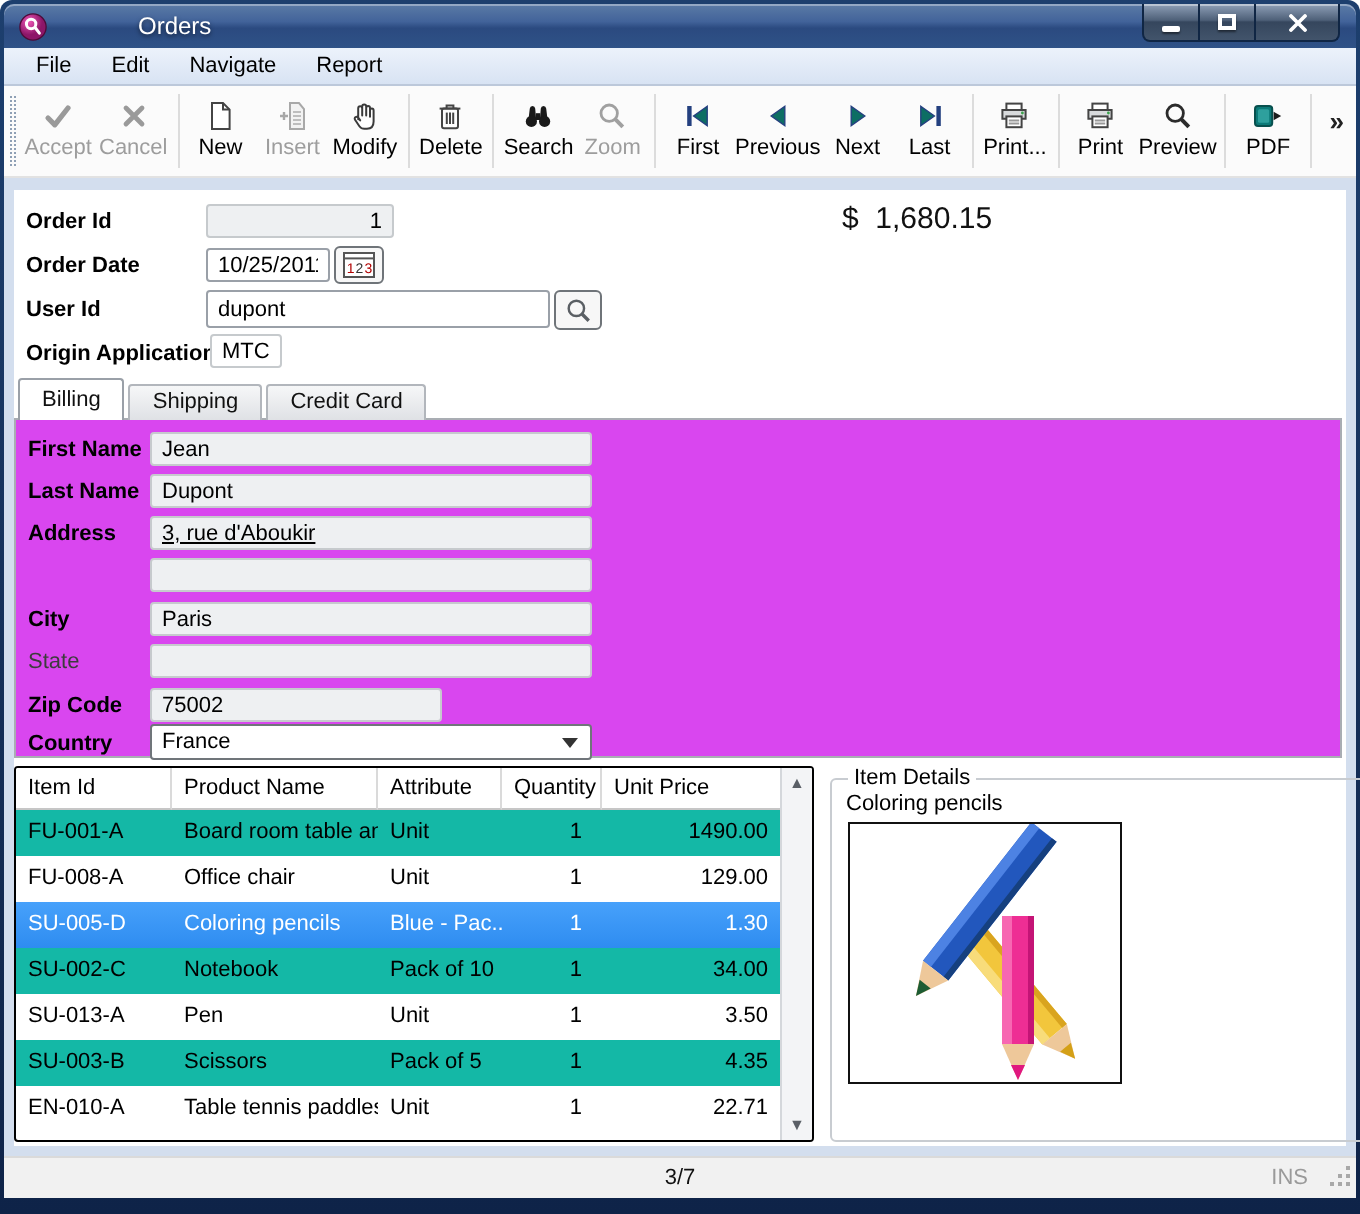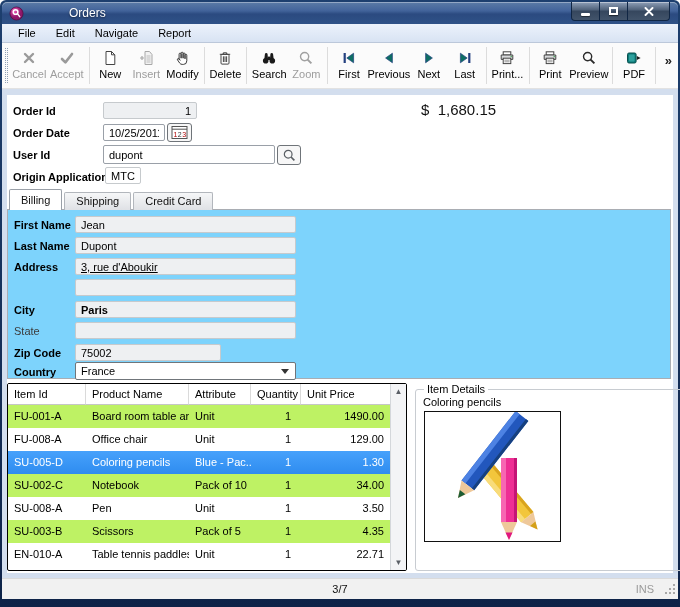--- a/index.html
+++ b/index.html
@@ -77,32 +77,32 @@
   
   .tabstrip{position:absolute;left:2px;top:94px;display:flex;align-items:flex-end;height:21px;z-index:2;}
   .tab{
     background:linear-gradient(#f6f7f8,#dfe1e5);
     border:1px solid #b2b6bc;border-bottom:none;border-radius:2px 2px 0 0;
     padding:2px 11px 2px;height:18px;margin-right:2px;color:#111;
   }
   .tab.active{background:#fff;border-color:#9aa0a8;height:21px;padding-top:4px;}
   .tabpanel{
     position:absolute;left:0;top:114px;width:664px;height:170px;
-    border:1px solid #a9adb3;background:#7dd3fc;
+    border:1px solid #a9adb3;background:#d946ef;
   }
   
   .table-wrap{
     position:absolute;left:0;top:288px;width:400px;height:188px;
     border:1px solid #000000;border-radius:2px;background:#fff;overflow:hidden;
   }
   .thead,.trow{display:grid;grid-template-columns:78px 103px 62px 50px 89px;}
   .thead{height:21px;line-height:20px;background:#fff;}
   .thead .hcell{border-right:1px solid #dadada;border-bottom:1px solid #c6c6c6;padding-left:6px;white-space:nowrap;overflow:hidden;}
   .trow{height:23px;line-height:23px;}
-  .trow.shade{background:#bef264;}
+  .trow.shade{background:#14b8a6;}
   .trow.selected{background:linear-gradient(#47a1fb,#2e8cf0);color:#fff;}
   .cell{padding-left:6px;white-space:nowrap;overflow:hidden;}
   .cell.num{text-align:right;padding-right:10px;padding-left:0;}
   .cell.price{text-align:right;padding-right:6px;padding-left:0;}
   .vscroll{
     position:absolute;right:0;top:0;bottom:0;width:16px;
     background:#f3f4f6;border-left:1px solid #d4d7db;
     display:flex;flex-direction:column;justify-content:space-between;
   }
   .sarrow{height:15px;display:flex;align-items:center;justify-content:center;font-size:8px;color:#5a5f66;}
@@ -164,32 +164,32 @@
     <span class="menu-item">Navigate</span>
     <span class="menu-item">Report</span>
   </div>
 
   <div class="toolbar">
     <div class="tool-grip"></div>
 
     <div class="tbtn disabled">
       <span class="ticon">
         <svg width="16" height="16" viewBox="0 0 16 16">
+            <path d="M3 9 l3.4 3.4 L13 4" stroke="#9a9a9a" stroke-width="2.6" fill="none" stroke-linecap="round" stroke-linejoin="round"></path>
+          </svg>
+      </span>
+      <span class="tlabel">Accept</span>
+    </div>
+    <div class="tbtn disabled">
+      <span class="ticon">
+        <svg width="16" height="16" viewBox="0 0 16 16">
             <path d="M4 4 L12 12 M12 4 L4 12" stroke="#9a9a9a" stroke-width="2.4" stroke-linecap="round"></path>
           </svg>
       </span>
       <span class="tlabel">Cancel</span>
-    </div>
-    <div class="tbtn disabled">
-      <span class="ticon">
-        <svg width="16" height="16" viewBox="0 0 16 16">
-            <path d="M3 9 l3.4 3.4 L13 4" stroke="#9a9a9a" stroke-width="2.6" fill="none" stroke-linecap="round" stroke-linejoin="round"></path>
-          </svg>
-      </span>
-      <span class="tlabel">Accept</span>
     </div>
     <div class="tsep"></div>
 
     <div class="tbtn">
       <span class="ticon">
         <svg width="16" height="16" viewBox="0 0 16 16">
             <path d="M4 1.5 h5.5 L12.8 4.8 V14.5 H4 Z" fill="#fff" stroke="#444"></path>
             <path d="M9.5 1.5 V4.8 H12.8" fill="none" stroke="#444"></path>
           </svg>
       </span>
@@ -396,21 +396,21 @@
       <input class="fld" style="left: 67px; top: 6px; width: 221px;" readonly="" value="Jean">
 
       <span class="flabel" style="left:6px;top:30px;">Last Name</span>
       <input class="fld" style="left: 67px; top: 27px; width: 221px;" readonly="" value="Dupont">
 
       <span class="flabel" style="left:6px;top:51px;">Address</span>
       <input class="fld" style="left: 67px; top: 48px; width: 221px; text-decoration: underline;" readonly="" value="3, rue d'Aboukir">
       <input class="fld" style="left: 67px; top: 69px; width: 221px;" readonly="" value="">
 
       <span class="flabel" style="left:6px;top:94px;">City</span>
-      <input class="fld" style="left: 67px; top: 91px; width: 221px; font-weight: bold;" readonly="" value="Paris">
+      <input class="fld" style="left: 67px; top: 91px; width: 221px;" readonly="" value="Paris">
 
       <span class="flabel normal" style="left:6px;top:115px;">State</span>
       <input class="fld" style="left: 67px; top: 112px; width: 221px;" readonly="" value="">
 
       <span class="flabel" style="left:6px;top:137px;">Zip Code</span>
       <input class="fld" style="left: 67px; top: 134px; width: 146px;" readonly="" value="75002">
 
       <span class="flabel" style="left:6px;top:156px;">Country</span>
       <div style="position:absolute;left:67px;top:152px;width:221px;height:18px;background:#fff;border:1px solid #70757a;border-radius:2px;line-height:16px;padding-left:5px;">
         <span>France</span>
@@ -448,21 +448,21 @@
         <span class="cell price">1.30</span>
       </div>
       <div class="trow shade">
         <span class="cell">SU-002-C</span>
         <span class="cell">Notebook</span>
         <span class="cell">Pack of 10</span>
         <span class="cell num">1</span>
         <span class="cell price">34.00</span>
       </div>
       <div class="trow">
-        <span class="cell">SU-008-A</span>
+        <span class="cell">SU-013-A</span>
         <span class="cell">Pen</span>
         <span class="cell">Unit</span>
         <span class="cell num">1</span>
         <span class="cell price">3.50</span>
       </div>
       <div class="trow shade">
         <span class="cell">SU-003-B</span>
         <span class="cell">Scissors</span>
         <span class="cell">Pack of 5</span>
         <span class="cell num">1</span>

